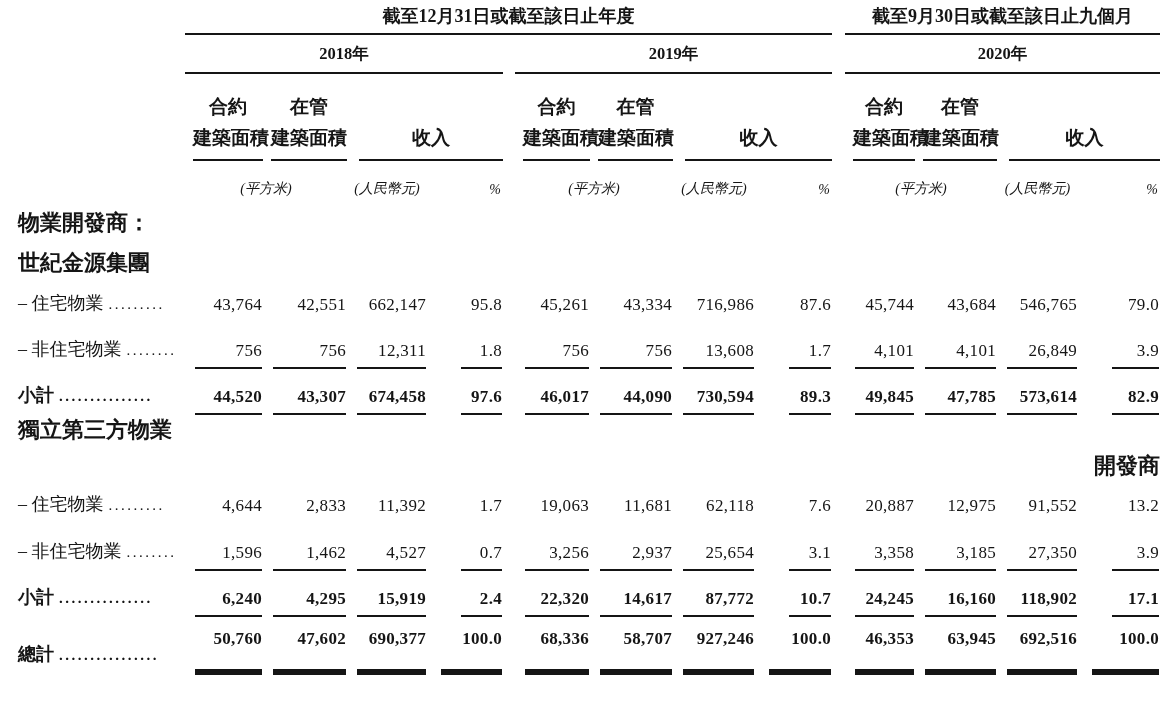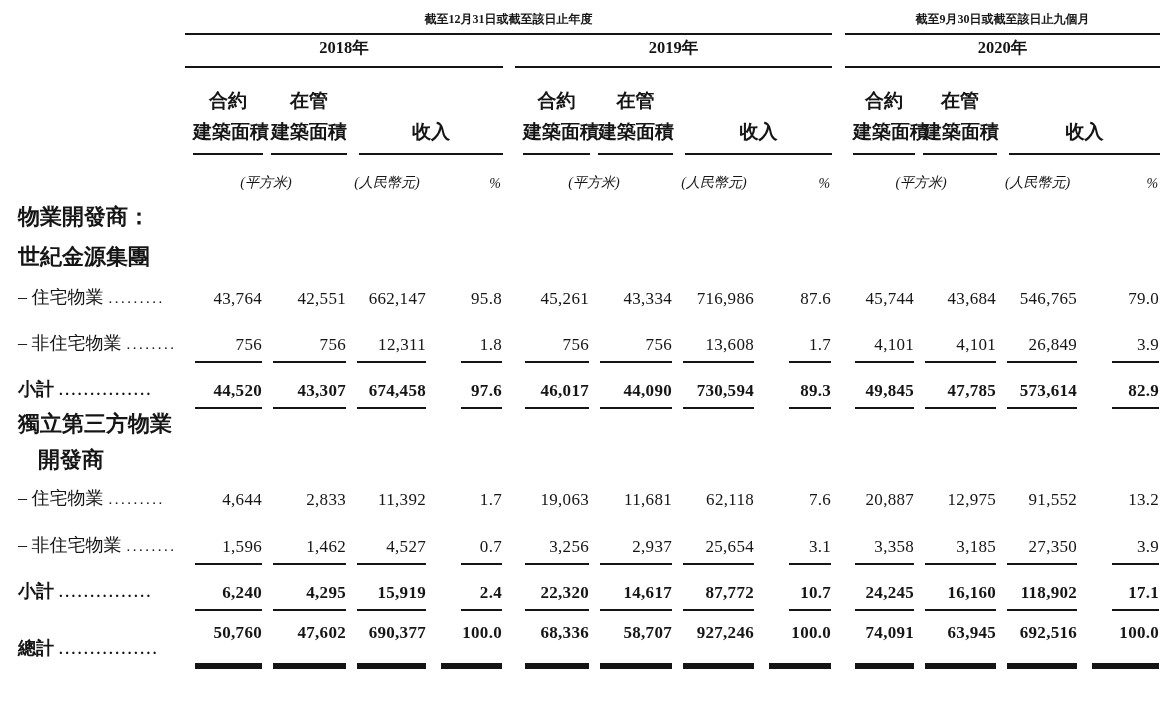--- a/index.html
+++ b/index.html
@@ -18,21 +18,21 @@
     width: 1160px;
   }
   td {
     padding: 0;
     vertical-align: bottom;
     font-size: 17px;
     overflow: visible;
   }
   
   .phead {
-    text-align: center; font-weight: bold; font-size: 12px;
+    text-align: center; font-weight: bold; font-size: 18px;
     border-bottom: 2px solid #151515; padding-bottom: 5px;
     white-space: nowrap;
   }
   .yhead {
     text-align: center; font-weight: bold; font-size: 16.5px;
     border-bottom: 2px solid #151515; padding-bottom: 7px;
   }
   .hwrap {
     margin-left: 8px;
     border-bottom: 2px solid #151515;
@@ -72,31 +72,31 @@
   }
   td.pct .nt { margin-left: 14px; }
   .nt::after {
     content: "";
     position: absolute; left: 0; right: 0; bottom: -6px;
     height: 2px; background: #151515;
   }
   tr.bold td { font-weight: bold; }
   
   tr.rA { height: 34px; }
-  tr.rB { height: 33px; }
+  tr.rB { height: 39px; }
   tr.rC { height: 88px; }
   tr.rD { height: 47px; }
   tr.rE { height: 35px; }
   tr.rF { height: 29px; }
   tr.rG { height: 40px; }
   tr.rH { height: 40px; }
   tr.rI { height: 46px; }
   tr.rJ { height: 46px; }
   tr.rK { height: 34px; }
-  tr.rL { height: 36px; }
+  tr.rL { height: 36px; text-align: right; }
   tr.rM { height: 38px; }
   tr.rN { height: 47px; }
   tr.rO { height: 46px; }
   tr.rP { height: 43px; }
   tr.rSp { height: 20px; }
 </style>
 </head>
 <body>
 
 <table class="fin">
@@ -448,21 +448,21 @@
           <div class="nl nt">58,707</div>
         </td>
     <td class="num">
           <div class="nl nt">927,246</div>
         </td>
     <td class="num pct">
           <div class="nl nt">100.0</div>
         </td>
     <td></td>
     <td class="num">
-          <div class="nl nt">74,091</div>
+          <div class="nl nt">46,353</div>
         </td>
     <td class="num">
           <div class="nl nt">63,945</div>
         </td>
     <td class="num">
           <div class="nl nt">692,516</div>
         </td>
     <td class="num pct">
           <div class="nl nt">100.0</div>
         </td>

